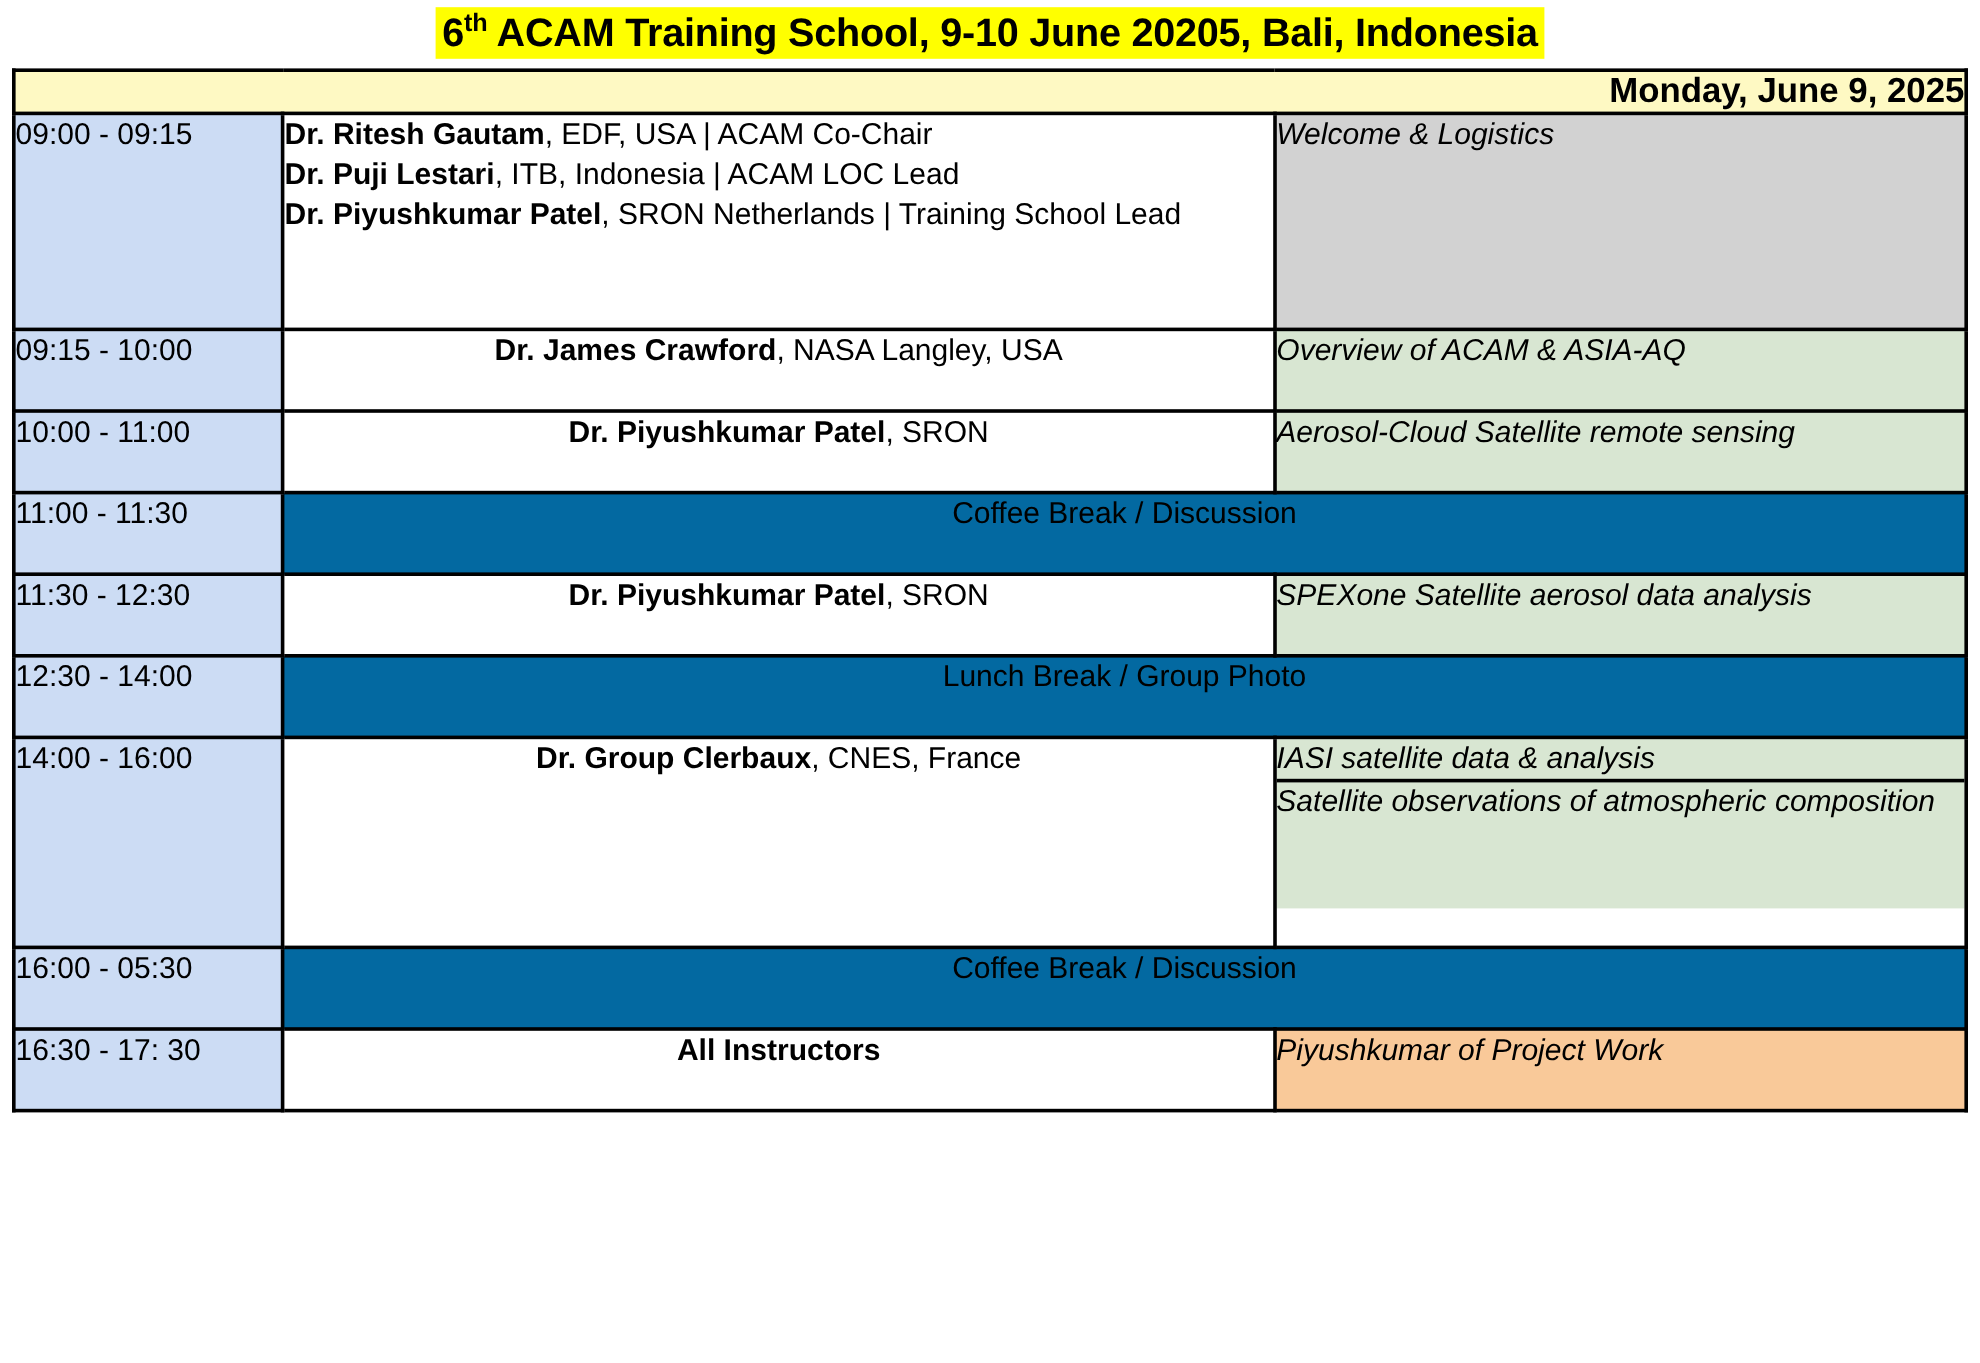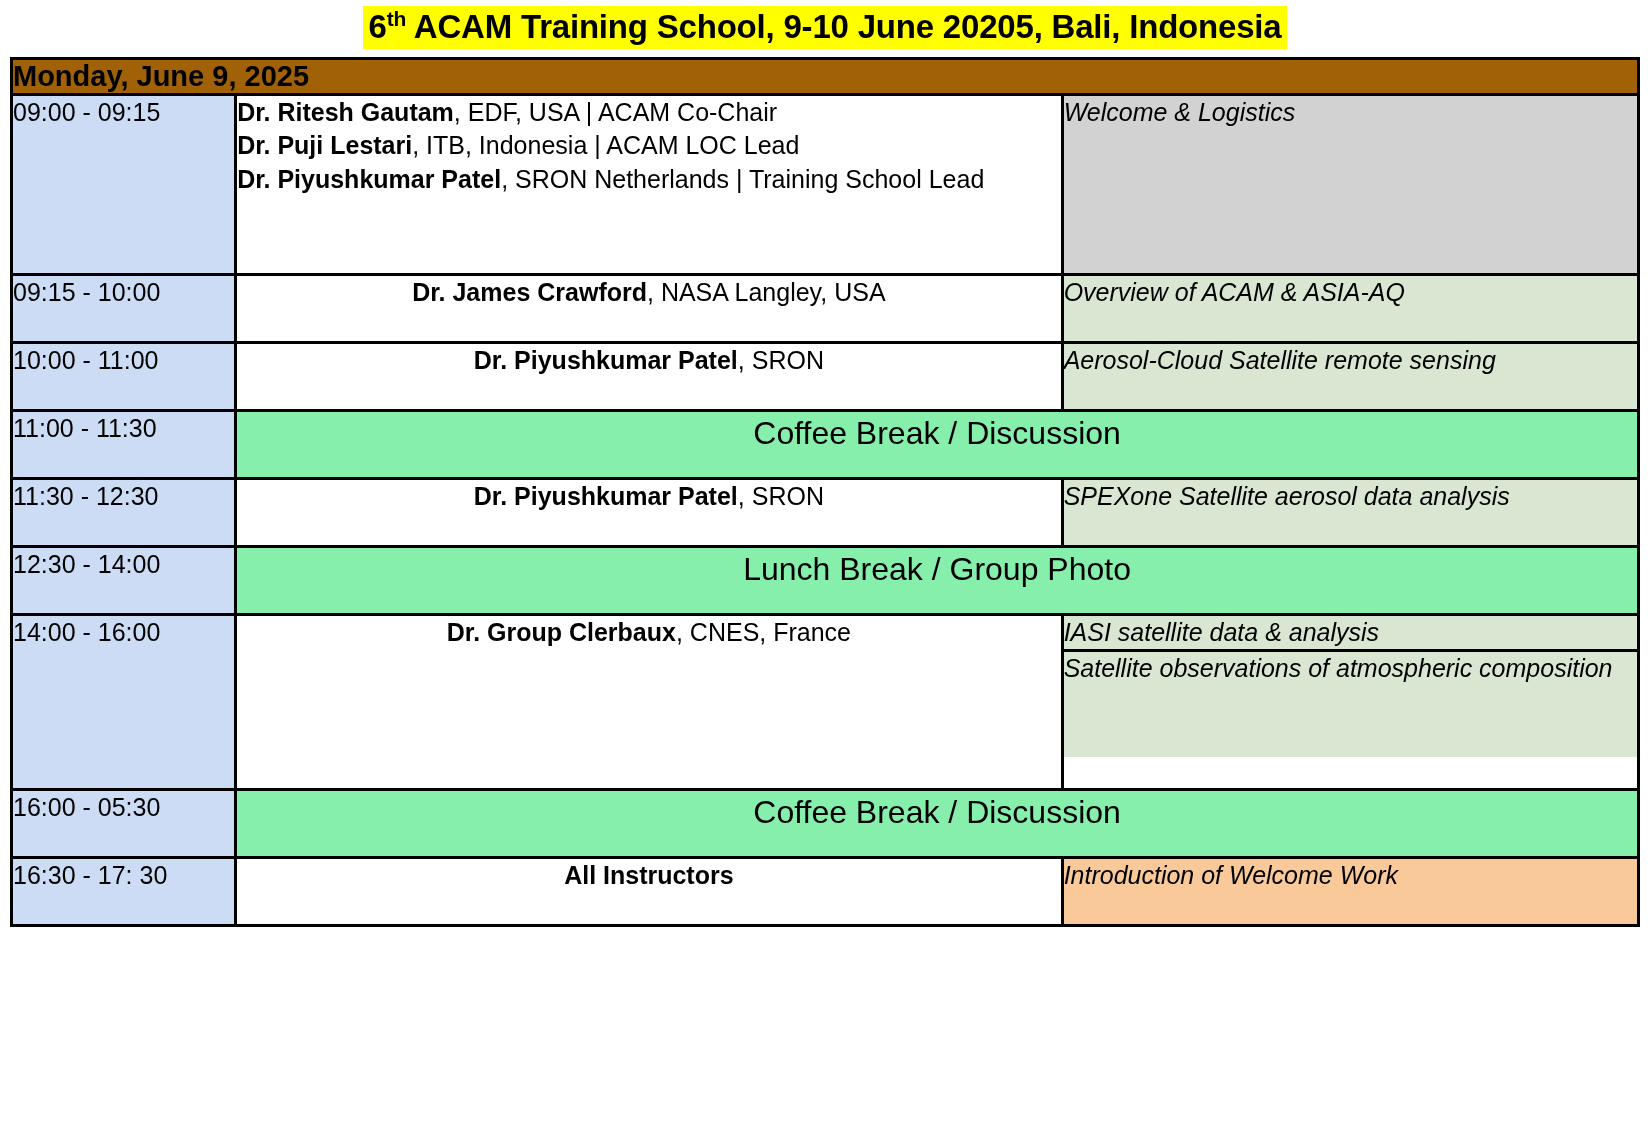--- a/index.html
+++ b/index.html
@@ -57,22 +57,22 @@
   .col-time  { width: 224px; }
   .col-spk   { width: 826px; }
   .col-topic { width: 576px; }
 
   .cell {
     padding: 10px 14px 10px 14px;
     font-size: 25px;
     line-height: 1.33;
   }
   .day-head {
-    background: #a16207;
-    text-align: left;
+    background: #fef9c3;
+    text-align: right;
     font-weight: bold;
     font-size: 29px;
     padding: 18px 0 20px 0;
   }
   .col-head {
     background: #ccdcf4;
     text-align: center;
     font-weight: bold;
     font-size: 27px;
     padding: 15px 0 16px 0;
@@ -91,23 +91,23 @@
     text-align: left;
   }
   .topic-cell {
     font-style: italic;
     text-align: left;
   }
   .bg-gray  { background: #d2d2d2; }
   .bg-green { background: #d8e6d2; margin-top: 13px; }
   .bg-orange{ background: #f9c999; }
   .break-cell {
-    background: #86efac;
-    text-align: center;
-    font-size: 32px;
+    background: #0369a1;
+    text-align: center;
+    font-size: 25px;
   }
   .nm { font-weight: bold; }
 
   
   .split {
     padding: 0;
     border: none;
   }
   .split-inner {
     border-collapse: collapse;
@@ -211,19 +211,19 @@
       </tr>
 
       <tr class="h-r8">
         <td class="cell time-cell">16:00 - 05:30</td>
         <td class="cell break-cell" colspan="2">Coffee Break / Discussion</td>
       </tr>
 
       <tr class="h-r9">
         <td class="cell time-cell">16:30 - 17: 30</td>
         <td class="cell spk-cell"><span class="nm">All Instructors</span><span></span></td>
-        <td class="cell topic-cell bg-orange">Introduction of Welcome Work</td>
+        <td class="cell topic-cell bg-orange">Piyushkumar of Project Work</td>
       </tr>
 
     </tbody>
   </table>
 
 </div>
 
 </body></html>

